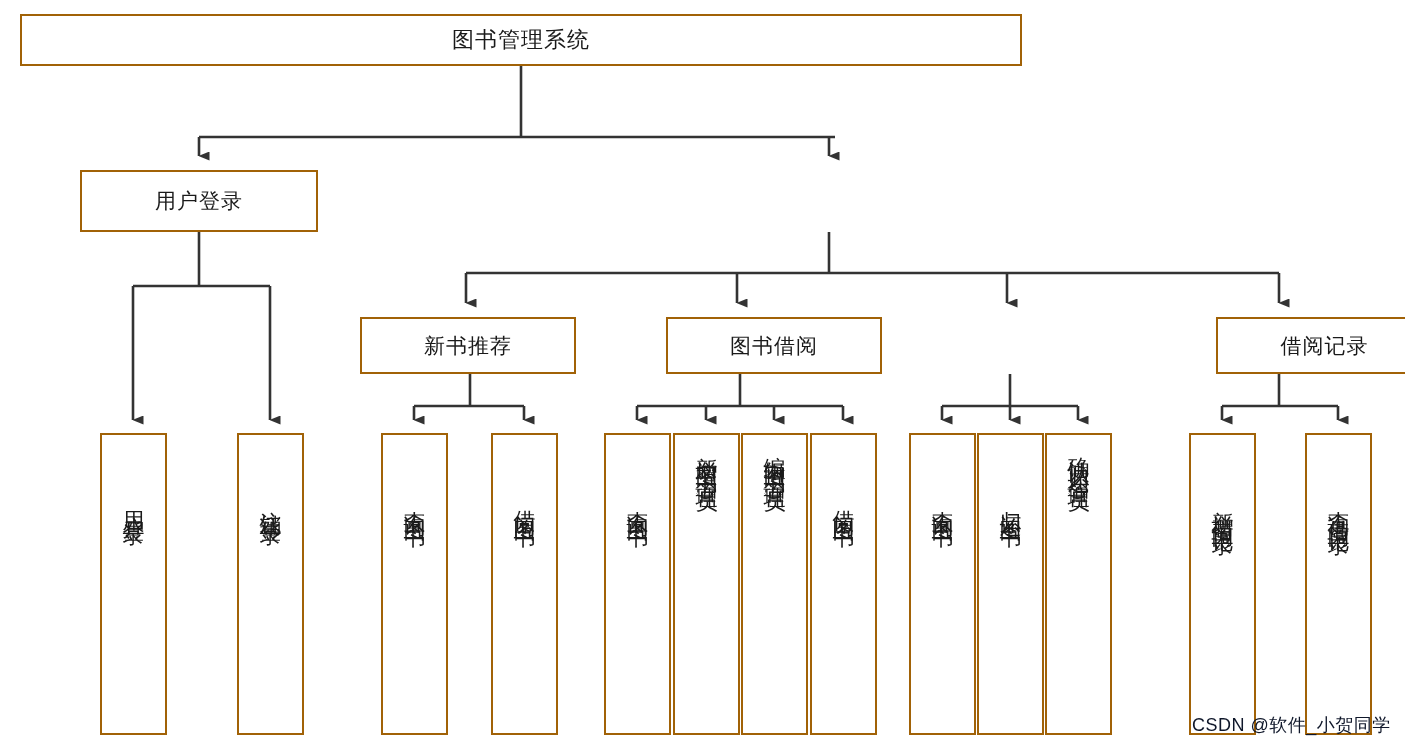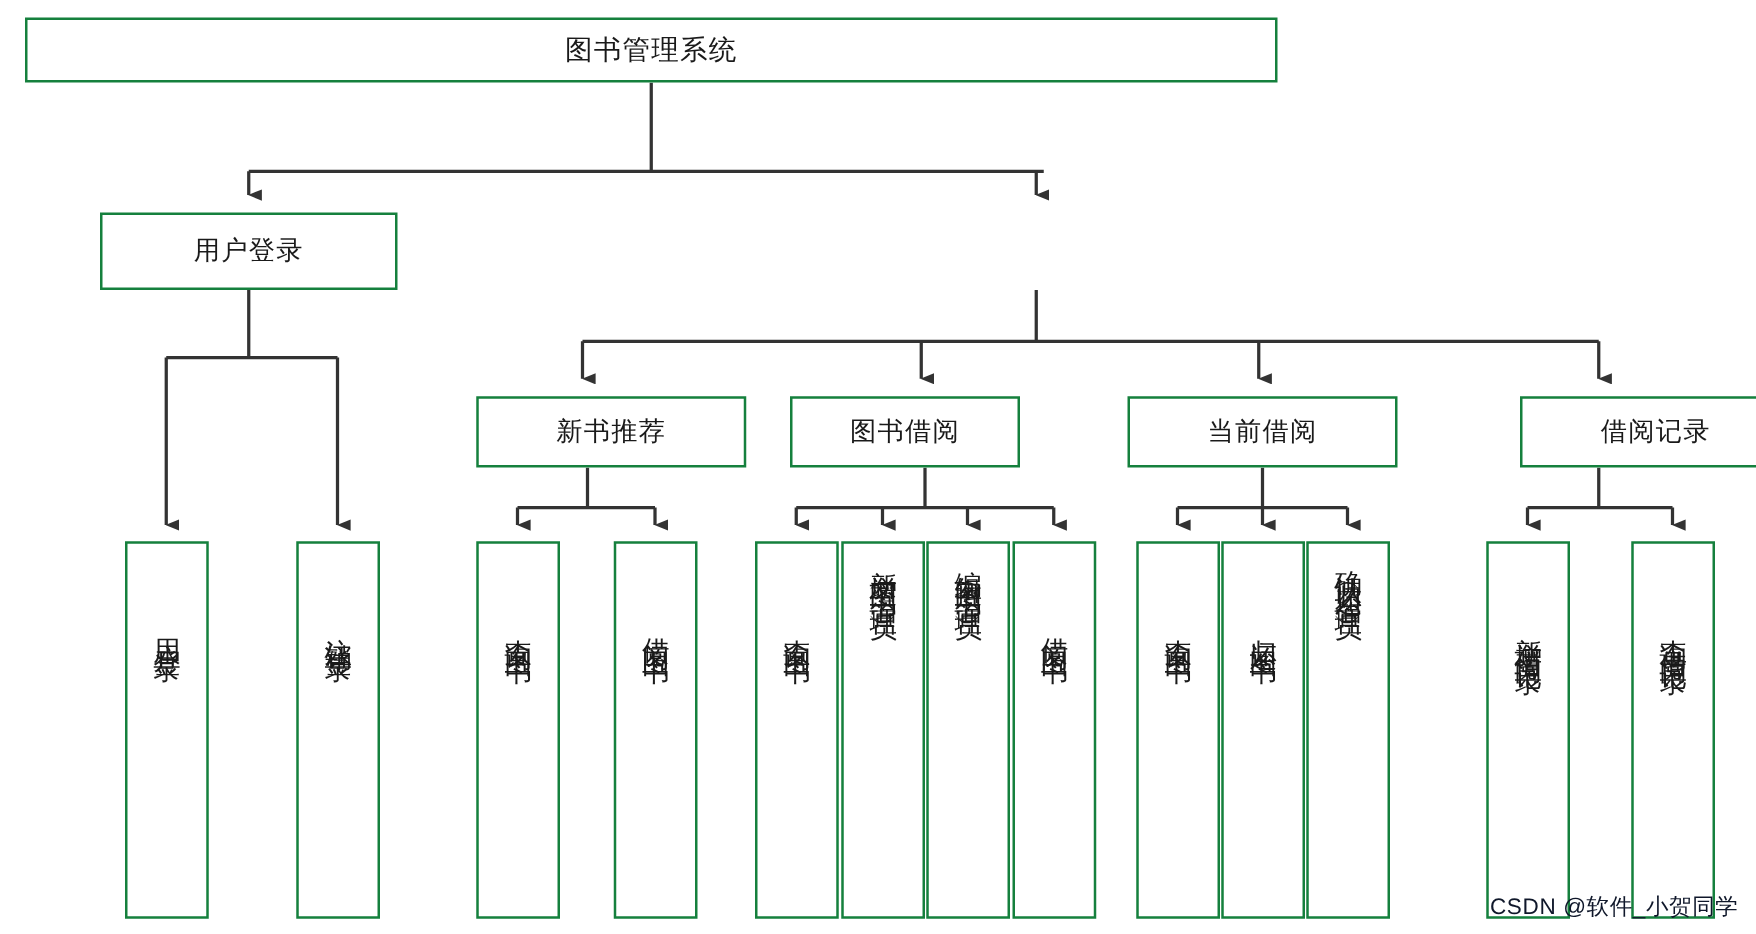--- a/index.html
+++ b/index.html
@@ -1,21 +1,21 @@
 <!DOCTYPE html>
 <html><head>
 <meta charset="utf-8">
 <style>
   html,body{margin:0;padding:0;background:#ffffff;}
   body{width:1405px;height:747px;overflow:hidden;
        font-family:"Liberation Sans","DejaVu Sans",sans-serif;}
   #stage{position:relative;width:1405px;height:747px;background:#fff;}
   #wires{position:absolute;left:0;top:0;width:1405px;height:747px;}
   .node{position:absolute;box-sizing:border-box;background:#ffffff;
-        border:2px solid #15803d;display:flex;align-items:center;
+        border:2px solid #a16207;display:flex;align-items:center;
         justify-content:center;color:#1a1a1a;}
   .node .lbl{display:block;white-space:nowrap;line-height:1.12;}
   .h-node .lbl{font-size:21px;letter-spacing:1px;}
   .l1 .lbl{font-size:22px;letter-spacing:1px;}
   .leaf{align-items:flex-start;justify-content:center;padding-top:4px;}
   .leaf .lbl{writing-mode:vertical-rl;text-orientation:upright;
              font-size:22px;letter-spacing:5px;line-height:1;}
   .leaf.mid .lbl{margin-top:54px;}
   .wm{position:absolute;left:1192px;top:713px;font-size:18px;color:#0f172a;
       white-space:nowrap;letter-spacing:0.5px;}
@@ -76,28 +76,25 @@
   </svg>
 
   <div class="node l1" style="left:20px;top:14px;width:1002px;height:52px;">
     <span class="lbl">图书管理系统</span>
   </div>
 
   <div class="node h-node" style="left:80px;top:170px;width:238px;height:62px;">
     <span class="lbl">用户登录</span>
   </div>
 
-  <div class="node h-node" style="left:381px;top:317px;width:216px;height:57px;">
+  <div class="node h-node" style="left:360px;top:317px;width:216px;height:57px;">
     <span class="lbl">新书推荐</span>
   </div>
-  <div class="node h-node" style="left:632px;top:317px;width:184px;height:57px;">
+  <div class="node h-node" style="left:666px;top:317px;width:216px;height:57px;">
     <span class="lbl">图书借阅</span>
-  </div>
-  <div class="node h-node" style="left:902px;top:317px;width:216px;height:57px;">
-    <span class="lbl">当前借阅</span>
   </div>
   <div class="node h-node" style="left:1216px;top:317px;width:217px;height:57px;">
     <span class="lbl">借阅记录</span>
   </div>
 
   <div class="node leaf mid" style="left:100px;top:433px;width:67px;height:302px;">
     <span class="lbl">用户登录</span>
   </div>
   <div class="node leaf mid" style="left:237px;top:433px;width:67px;height:302px;">
     <span class="lbl">注销登录</span>

